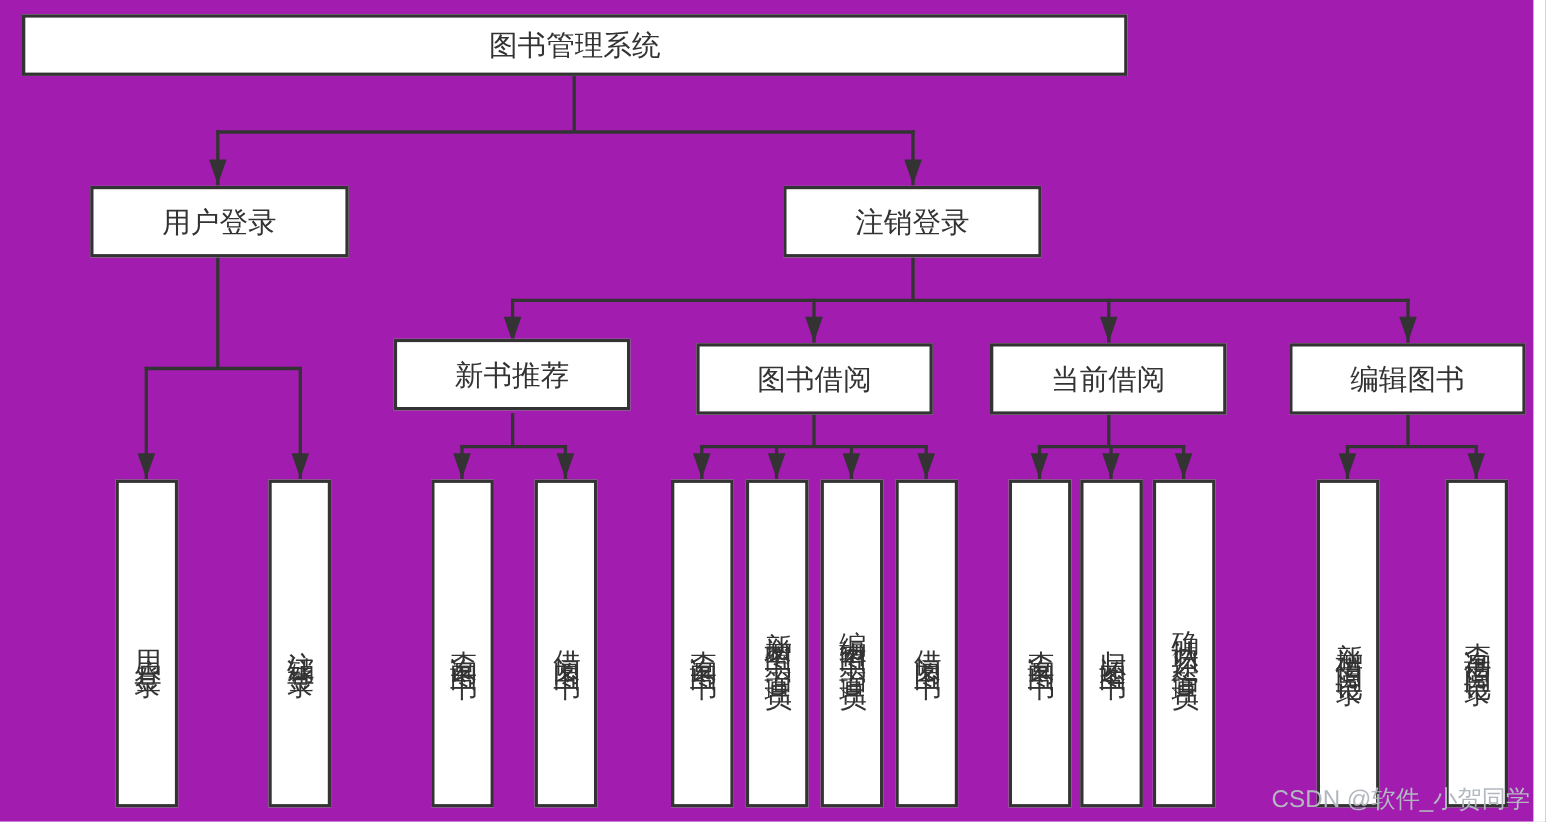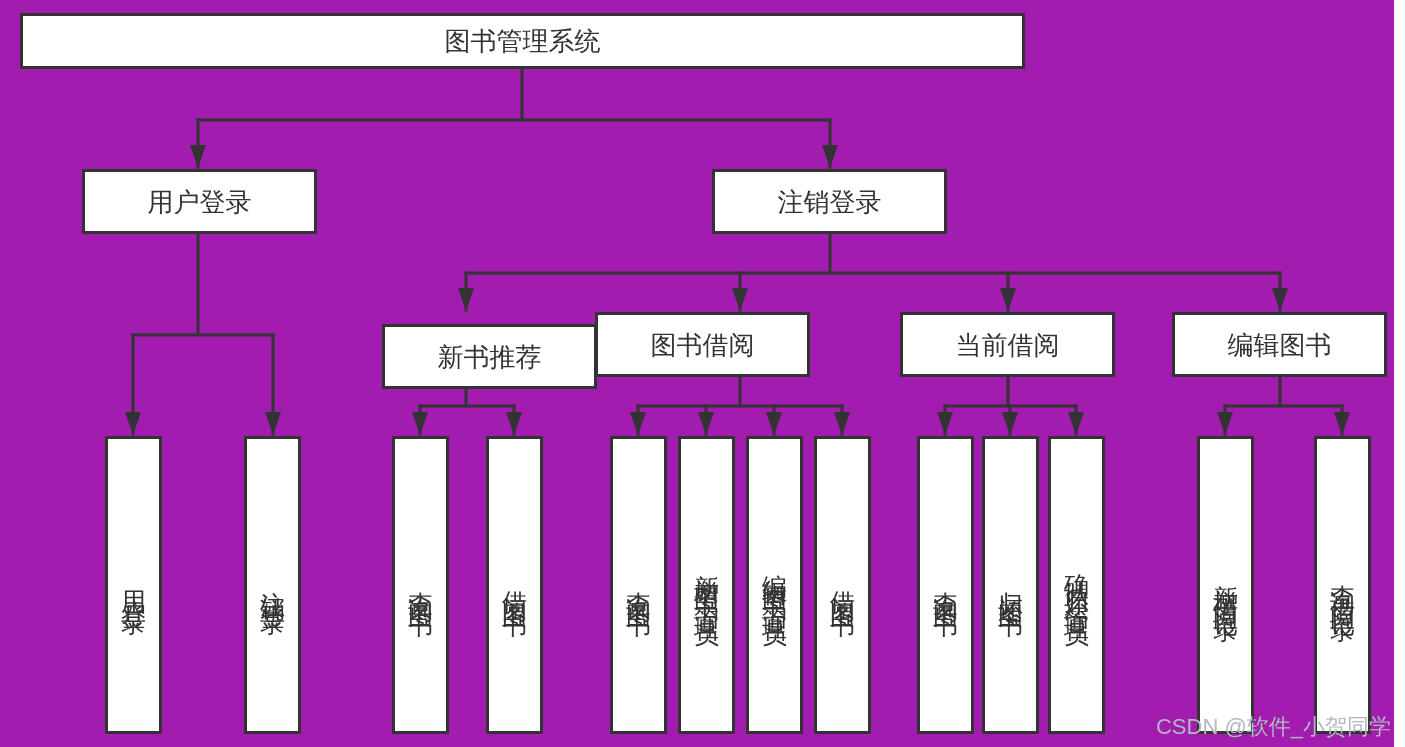--- a/index.html
+++ b/index.html
@@ -104,24 +104,24 @@
     <span class="hlabel">图书管理系统</span>
   </div>
 
   <div class="box" style="left:82px; top:169px; width:235px; height:65px;">
     <span class="hlabel">用户登录</span>
   </div>
   <div class="box" style="left:712px; top:169px; width:235px; height:65px;">
     <span class="hlabel">注销登录</span>
   </div>
 
-  <div class="box" style="left:358px; top:324px; width:215px; height:65px;margin-left:24px;">
+  <div class="box" style="left:358px; top:308px; width:215px; height:65px;">
     <span class="hlabel">新书推荐</span>
   </div>
-  <div class="box" style="left:595px; top:312px; width:215px; height:65px;">
+  <div class="box" style="left:633px; top:312px; width:215px; height:65px;">
     <span class="hlabel">图书借阅</span>
   </div>
   <div class="box" style="left:900px; top:312px; width:215px; height:65px;">
     <span class="hlabel">当前借阅</span>
   </div>
   <div class="box" style="left:1172px; top:312px; width:215px; height:65px;">
     <span class="hlabel">编辑图书</span>
   </div>
 
   <div class="box leaf" style="left:105px;">

